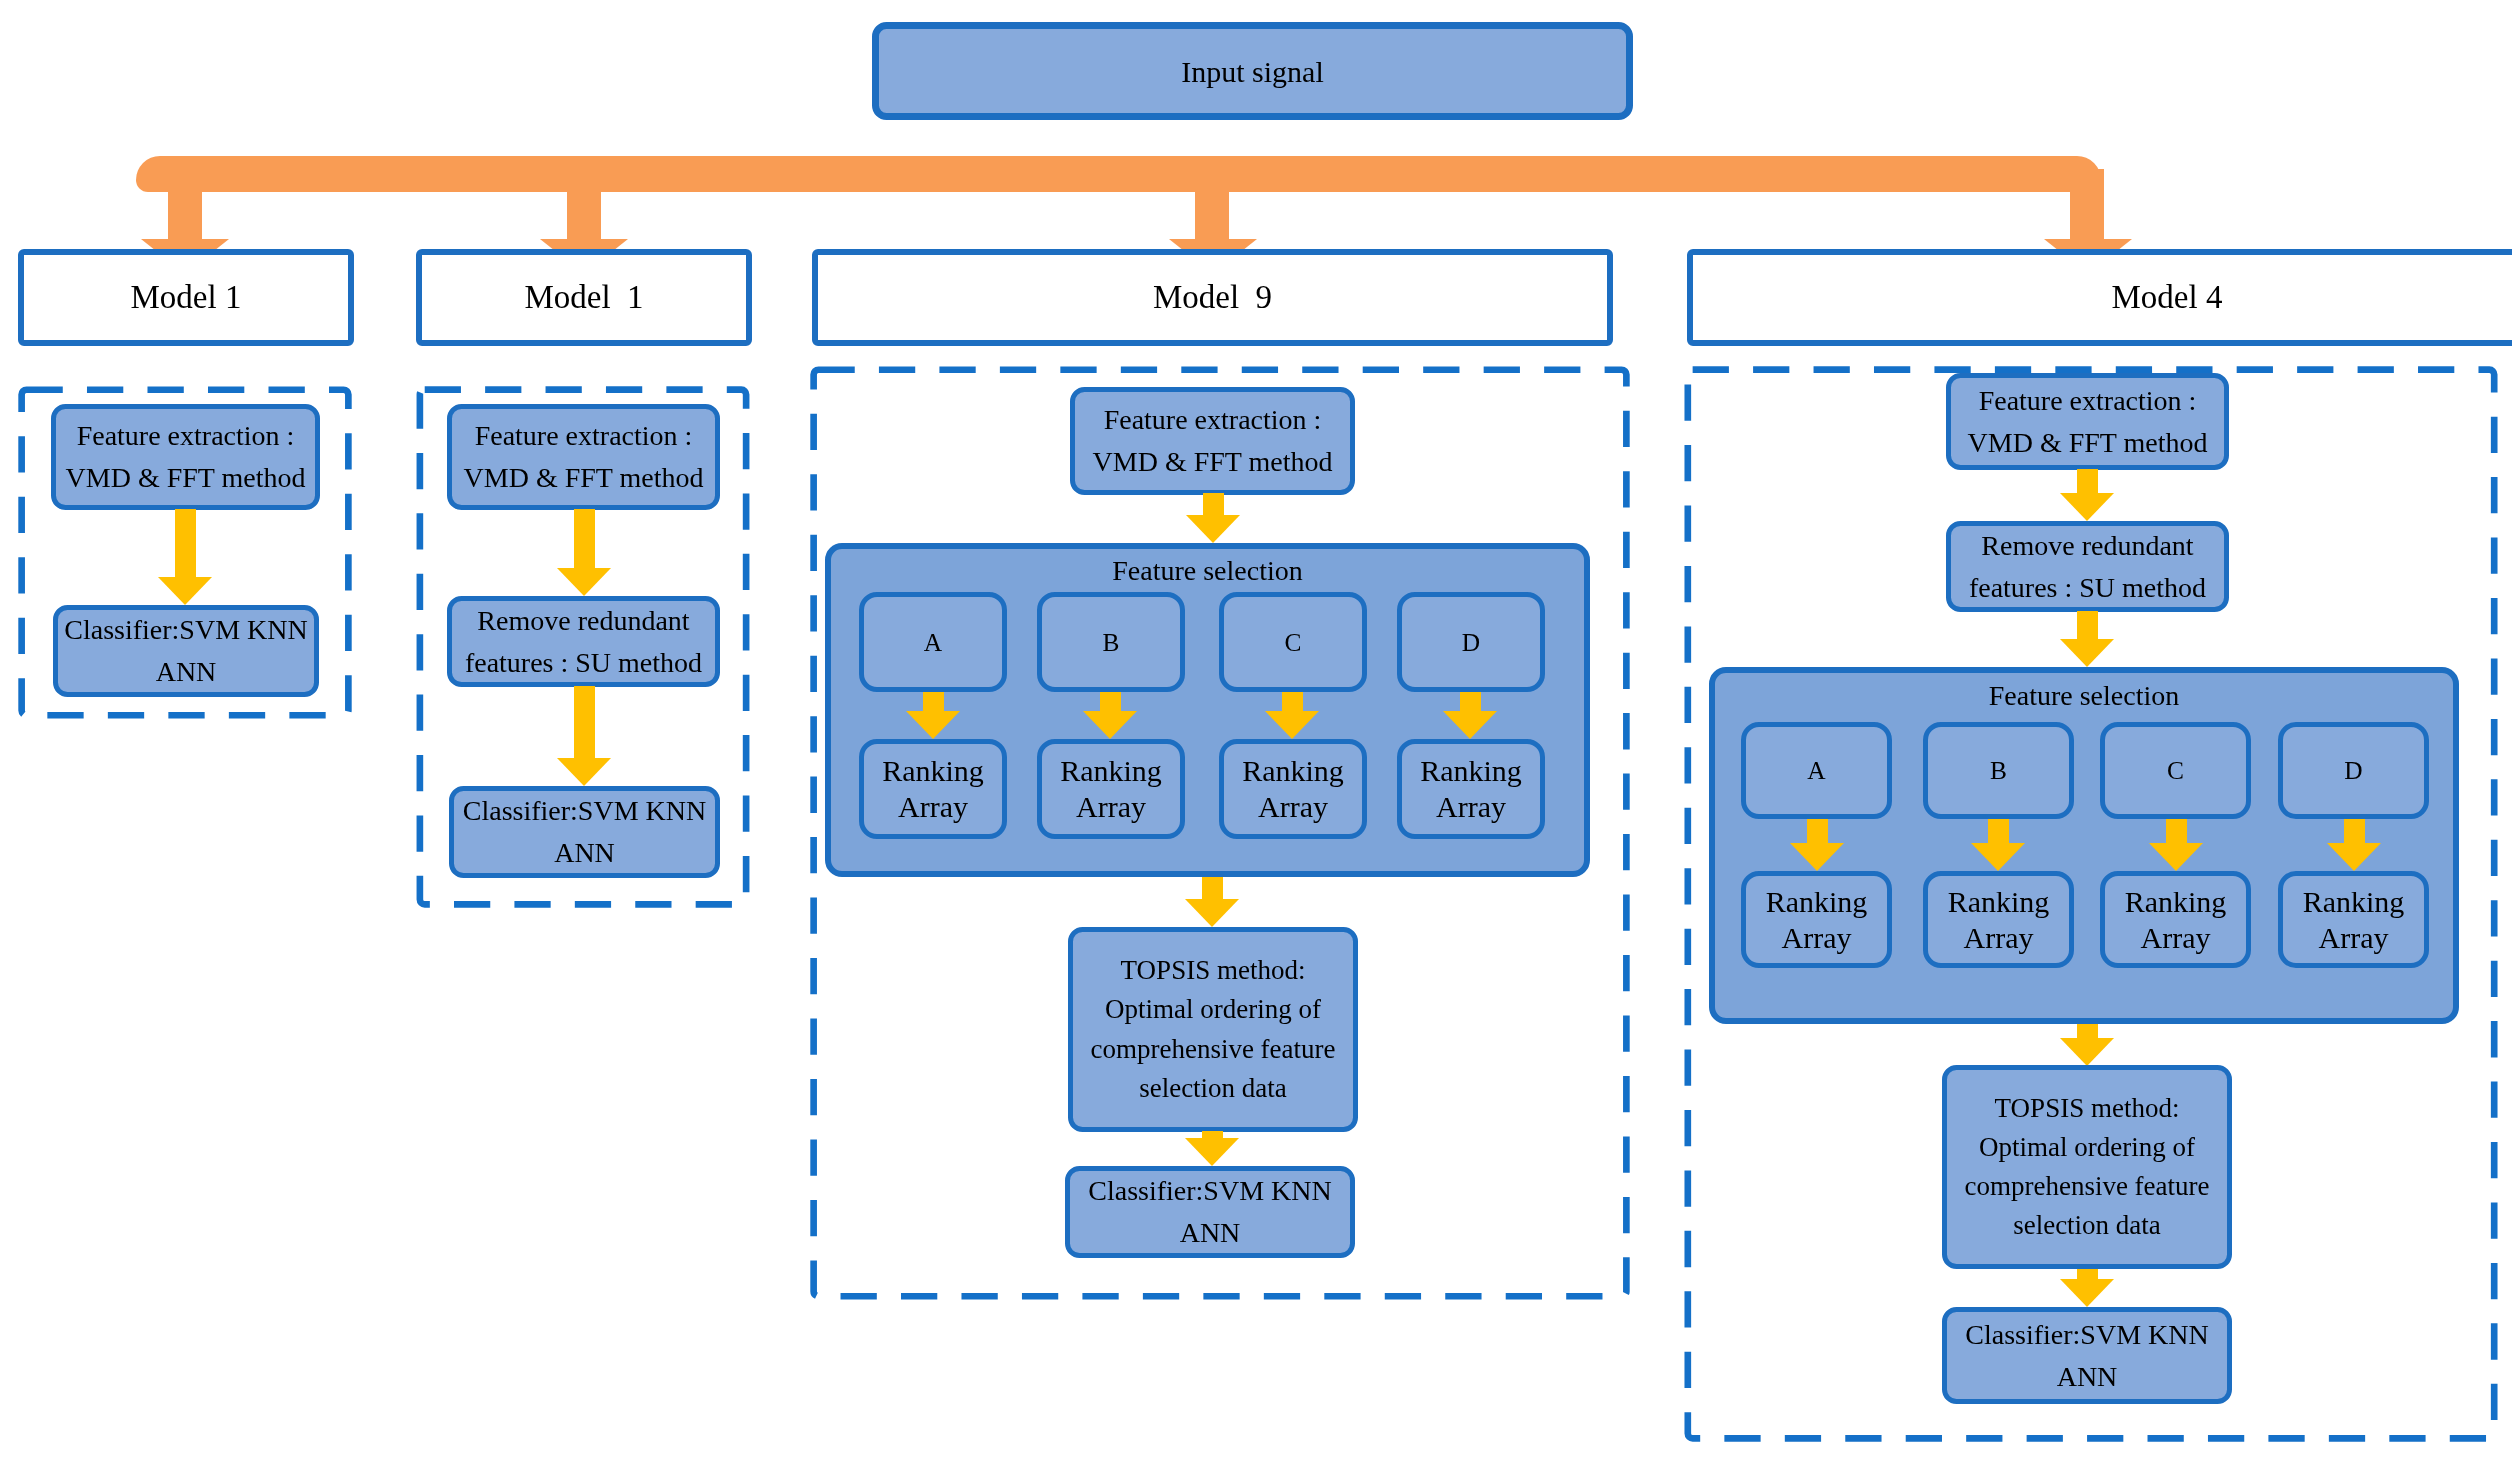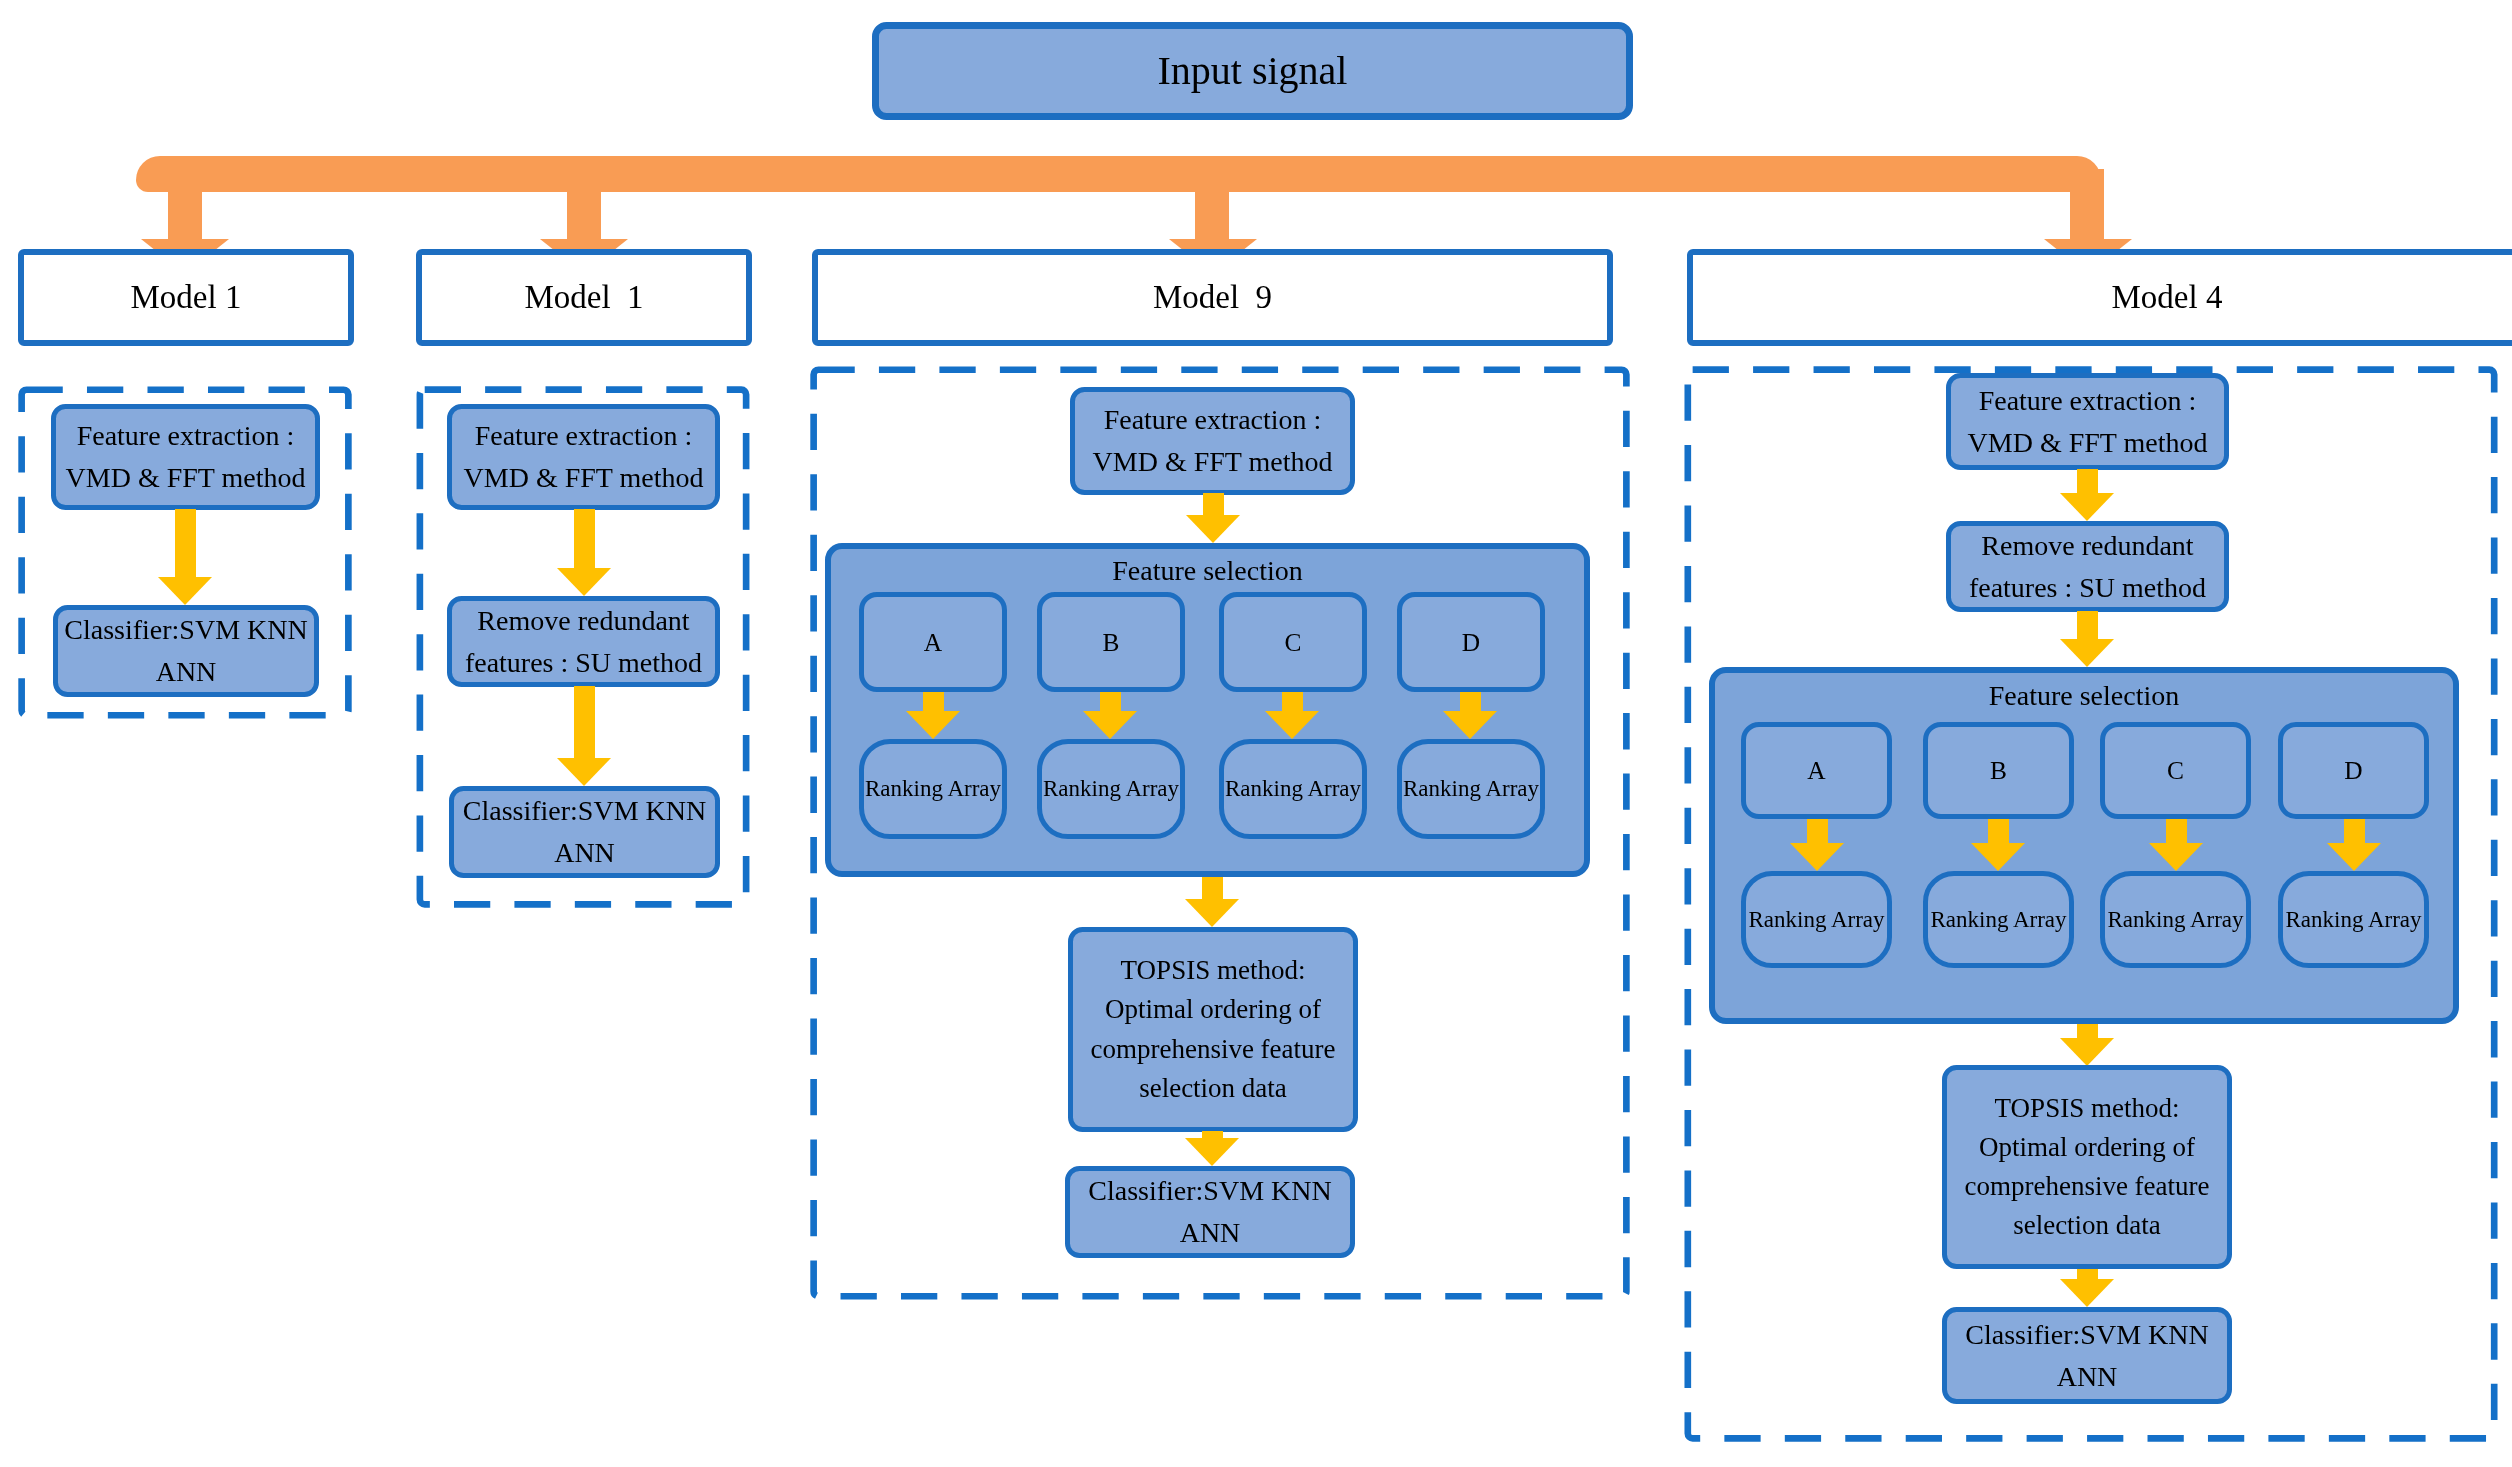--- a/index.html
+++ b/index.html
@@ -36,21 +36,21 @@
 
   .obar{position:absolute;background:var(--orange-arrow);border-radius:48px 48px 24px 24px;}
   .ostem{position:absolute;width:34px;background:var(--orange-arrow);}
   .ohead{position:absolute;width:0;height:0;border-left:44px solid transparent;
          border-right:44px solid transparent;border-top:35px solid var(--orange-arrow);}
   .ystem{position:absolute;width:20.6px;background:var(--yellow-arrow);}
   .yhead{position:absolute;width:0;height:0;border-left:27px solid transparent;
          border-right:27px solid transparent;border-top:28px solid var(--yellow-arrow);}
 
   .fs46{font-size:28px;} .fs44{font-size:27px;} .fs42{font-size:25.4px;}
-  .fs38{font-size:23px;line-height:1.2;border-radius:31px;} .fs50{font-size:40px;}
+  .fs38{font-size:30px;line-height:1.2;} .fs50{font-size:30px;}
 </style>
 </head>
 <body>
 
 <div id="canvas">
 
   <div class="box fs50" style="left:872px;top:22px;width:761px;height:98px;border-width:7.3px;">Input signal</div>
 
   <div>
     <div class="obar" style="left:136px;top:156px;width:1965px;height:36px;"></div>

